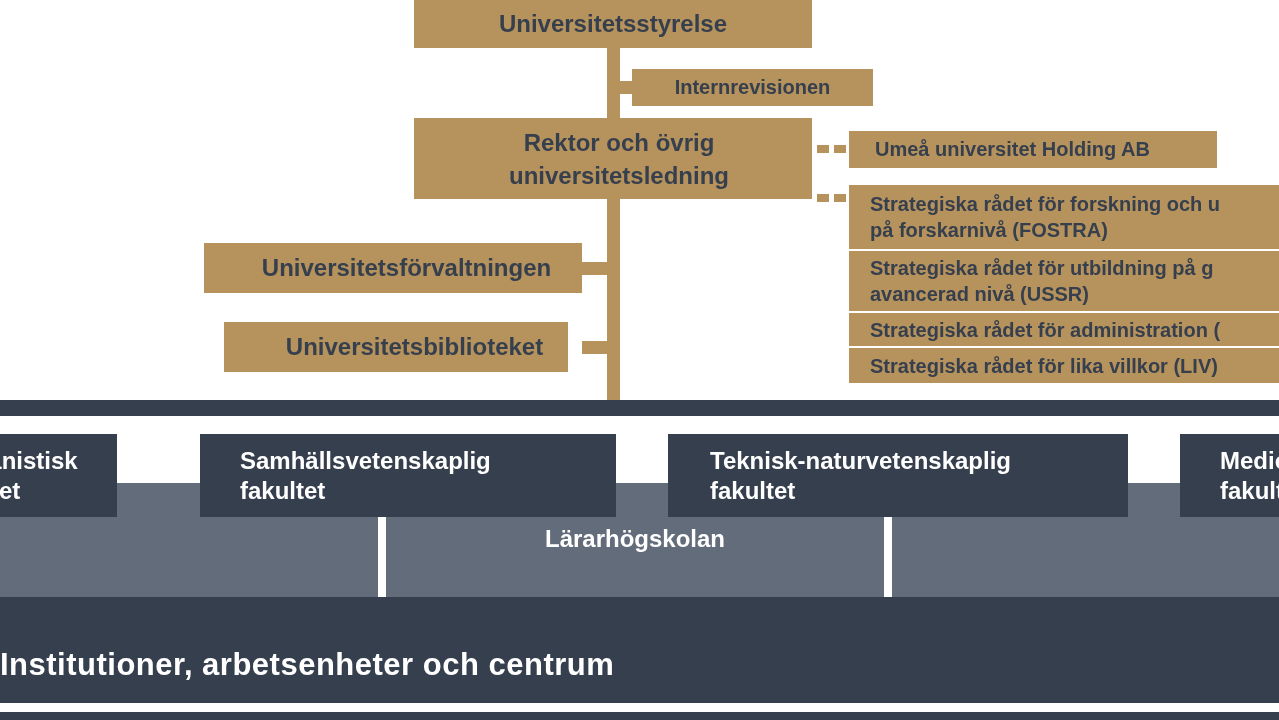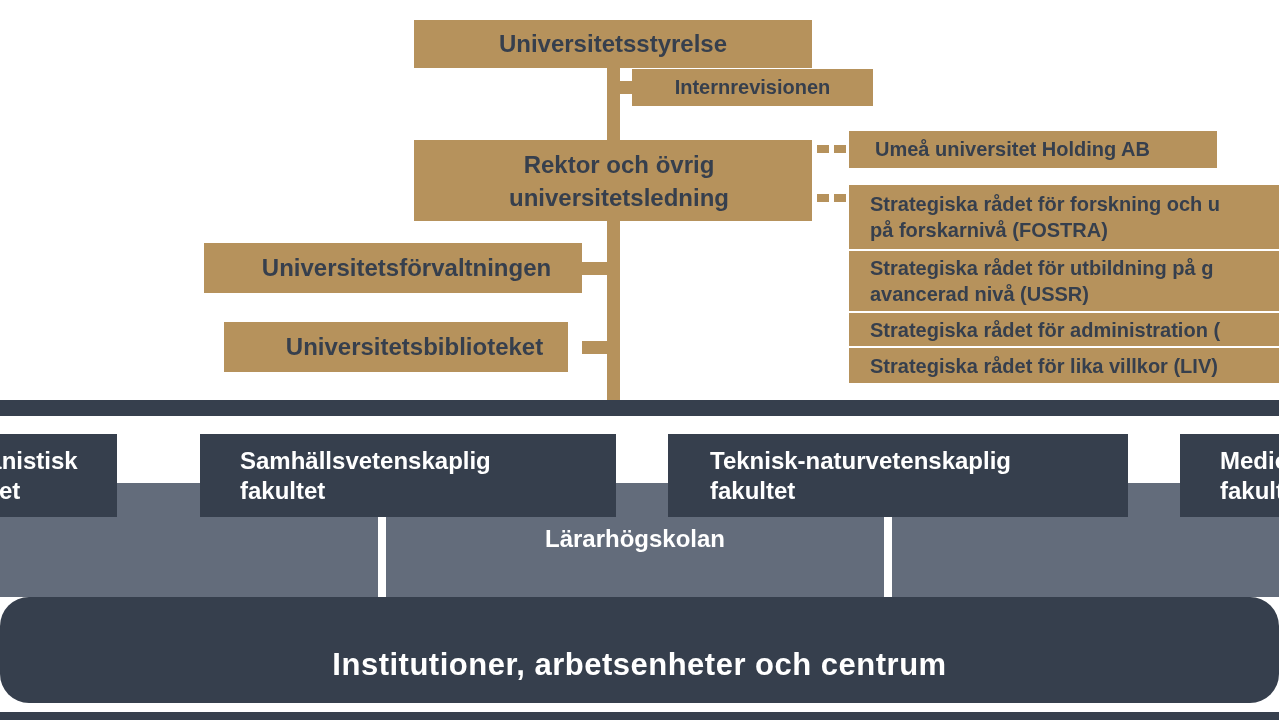--- a/index.html
+++ b/index.html
@@ -33,23 +33,23 @@
   .conn-bibliotek   { left: 582px; top: 341px; width: 25px; }
   .conn-internrev   { left: 618px; top: 81px;  width: 14px; }
   .dashrow { position: absolute; width: 32px; height: 8px; }
   .dashrow-holding  { left: 817px; top: 145px; }
   .dashrow-councils { left: 817px; top: 194px; }
   .dash { position: absolute; top: 0; width: 12px; height: 8px; background: #b6925c; }
   .dash.a { left: 0; }
   .dash.b { left: 17px; }
 
   
-  .board        { left: 414px; top: 0;     width: 398px; height: 48px; font-size: 24px; margin-top: 20px; }
+  .board        { left: 414px; top: 0;     width: 398px; height: 48px; font-size: 24px; }
   .internrev    { left: 632px; top: 69px;  width: 241px; height: 37px; font-size: 20px; }
-  .rektor       { left: 414px; top: 140px; width: 398px; height: 81px; font-size: 24px; line-height: 33px; padding-left: 12px; }
+  .rektor       { left: 414px; top: 118px; width: 398px; height: 81px; font-size: 24px; line-height: 33px; padding-left: 12px; }
   .holding      { left: 849px; top: 131px; width: 368px; height: 37px; font-size: 20px; padding-left: 26px; }
   .council      { left: 849px; width: 560px; font-size: 20px; line-height: 26px; padding-left: 21px; }
   .c0 { top: 185px; height: 64px; }
   .c1 { top: 251px; height: 60px; }
   .c2 { top: 313px; height: 33px; }
   .c3 { top: 348px; height: 35px; }
   .forvaltning  { left: 204px; top: 243px; width: 378px; height: 50px; font-size: 24px; padding-left: 27px; }
   .bibliotek    { left: 224px; top: 322px; width: 344px; height: 50px; font-size: 24px; padding-left: 37px; }
 
   
@@ -66,22 +66,22 @@
   .f3 { left: 1180px; width: 280px; padding-left: 40px; }
 
   .teacher-label {
     position: absolute; left: 386px; top: 525px; width: 498px;
     text-align: center; color: #ffffff; font-weight: bold; font-size: 24px;
   }
 
   .bottom-box {
     position: absolute; left: 0; top: 597px; width: 1279px; height: 106px;
     background: #363f4d; color: #ffffff; font-weight: bold; font-size: 31px;
-    display: flex; align-items: center; justify-content: center;
-    padding-top: 30px; letter-spacing: 0.5px; border-radius: 29px;
+    display: flex; align-items: center; 
+    padding-top: 30px; letter-spacing: 0.5px;
   }
   .bottom-strip { position: absolute; left: 0; top: 712px; width: 1279px; height: 8px; background: #363f4d; }
 </style>
 </head>
 <body>
 
 <div class="canvas">
 
   <div class="vline"></div>
   <div class="conn conn-internrev"></div>

